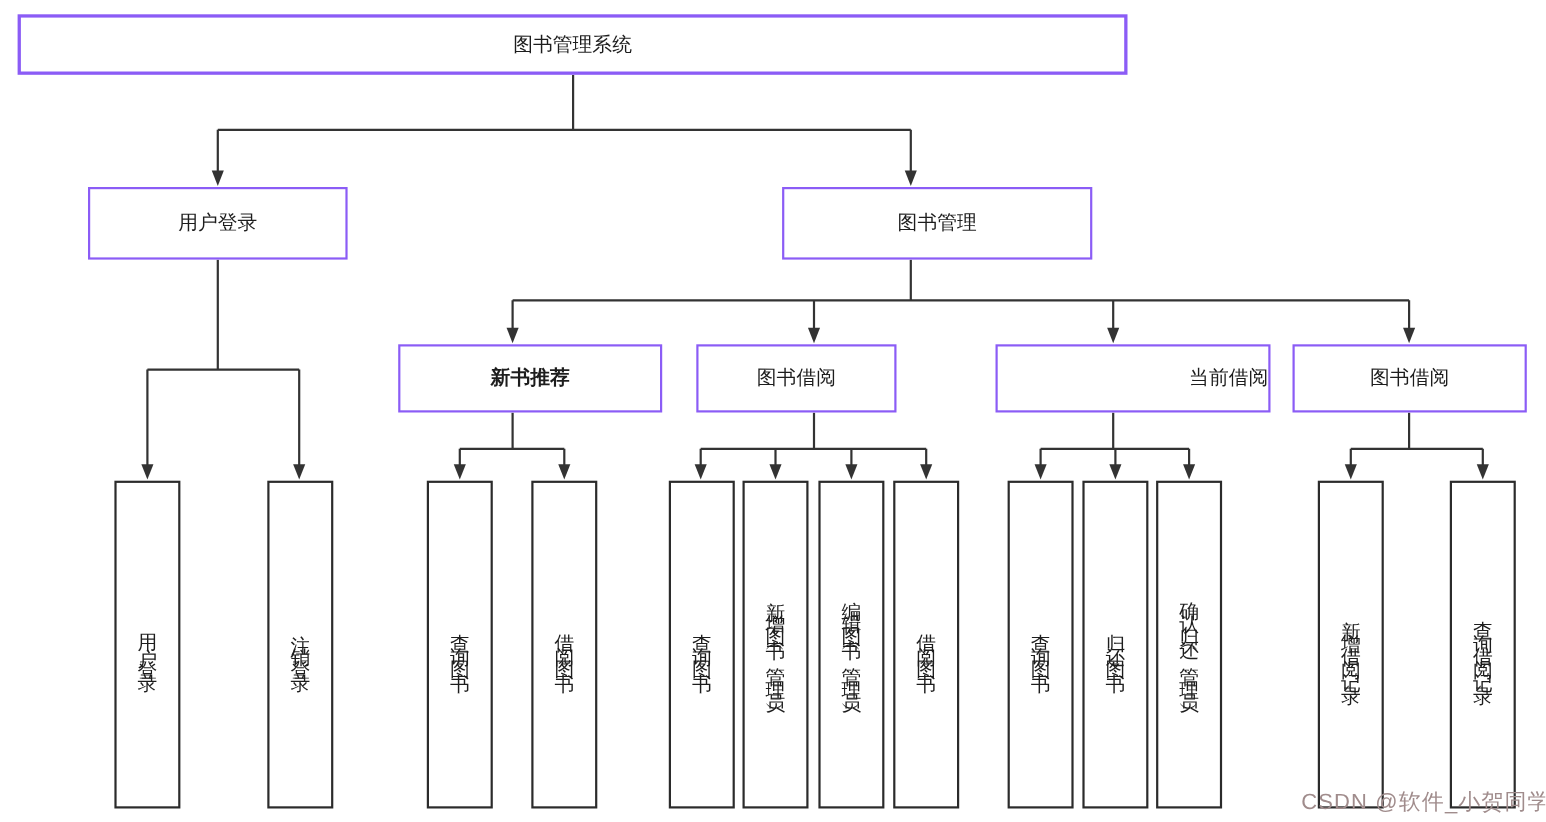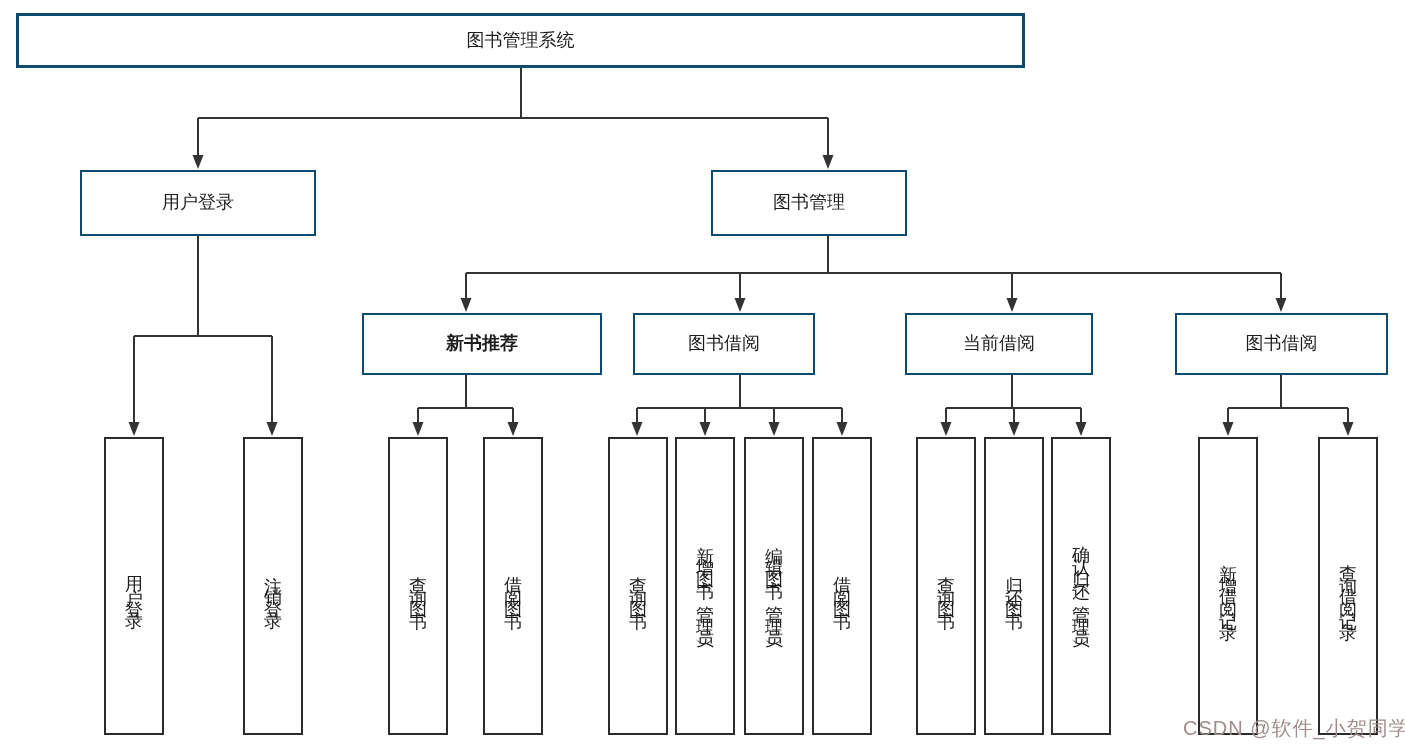--- a/index.html
+++ b/index.html
@@ -14,21 +14,21 @@
     color: #1d1d1d;
   }
   .connectors {
     position: absolute;
     left: 0; top: 0;
     z-index: 0;
   }
   .box {
     position: absolute;
     background: #ffffff;
-    border: 2px solid #0c4a6e;
+    border: 2px solid #8b5cf6;
     display: flex;
     align-items: center;
     justify-content: center;
     font-size: 18px;
     line-height: 1.2;
     z-index: 1;
     white-space: nowrap;
   }
   .box.root { border-width: 3px; }
   .leaf {
@@ -99,31 +99,31 @@
     </g>
   </svg>
 
   <div class="box root" style="left:16px; top:13px; width:1009px; height:55px;">
     <span>图书管理系统</span>
   </div>
 
   <div class="box" style="left:80px; top:170px; width:236px; height:66px;">
     <span>用户登录</span>
   </div>
-  <div class="box" style="left:711px; top:170px; width:196px; height:66px;">
+  <div class="box" style="left:711px; top:170px; width:282px; height:66px;">
     <span>图书管理</span>
   </div>
 
   <div class="box" style="left:362px; top:313px; width:240px; height:62px;font-weight:bold;">
     <span>新书推荐</span>
   </div>
   <div class="box" style="left:633px; top:313px; width:182px; height:62px;">
     <span>图书借阅</span>
   </div>
-  <div class="box" style="left:905px; top:313px; width:188px; height:62px;">
+  <div class="box" style="left:905px; top:313px; width:250px; height:62px;justify-content:flex-end;">
     <span>当前借阅</span>
   </div>
   <div class="box" style="left:1175px; top:313px; width:213px; height:62px;">
     <span>图书借阅</span>
   </div>
 
   <div class="leaf" style="left:104px;">
     <span class="vtext">用户登录</span>
   </div>
   <div class="leaf" style="left:243px;">

